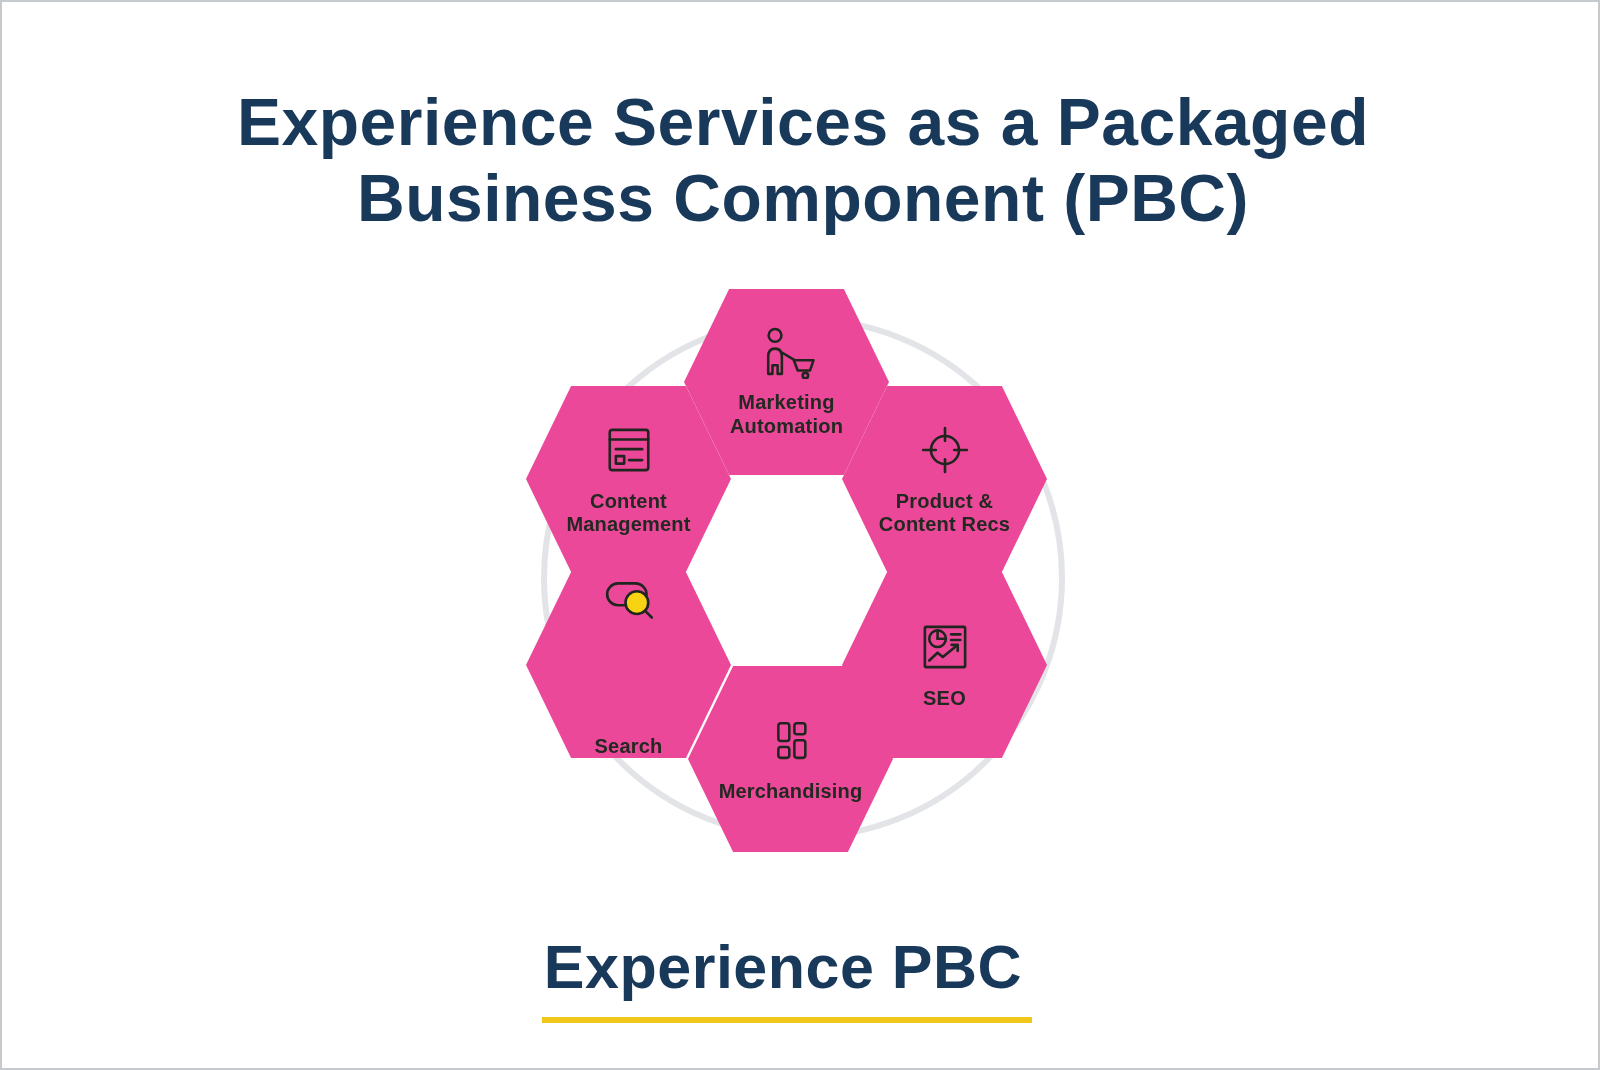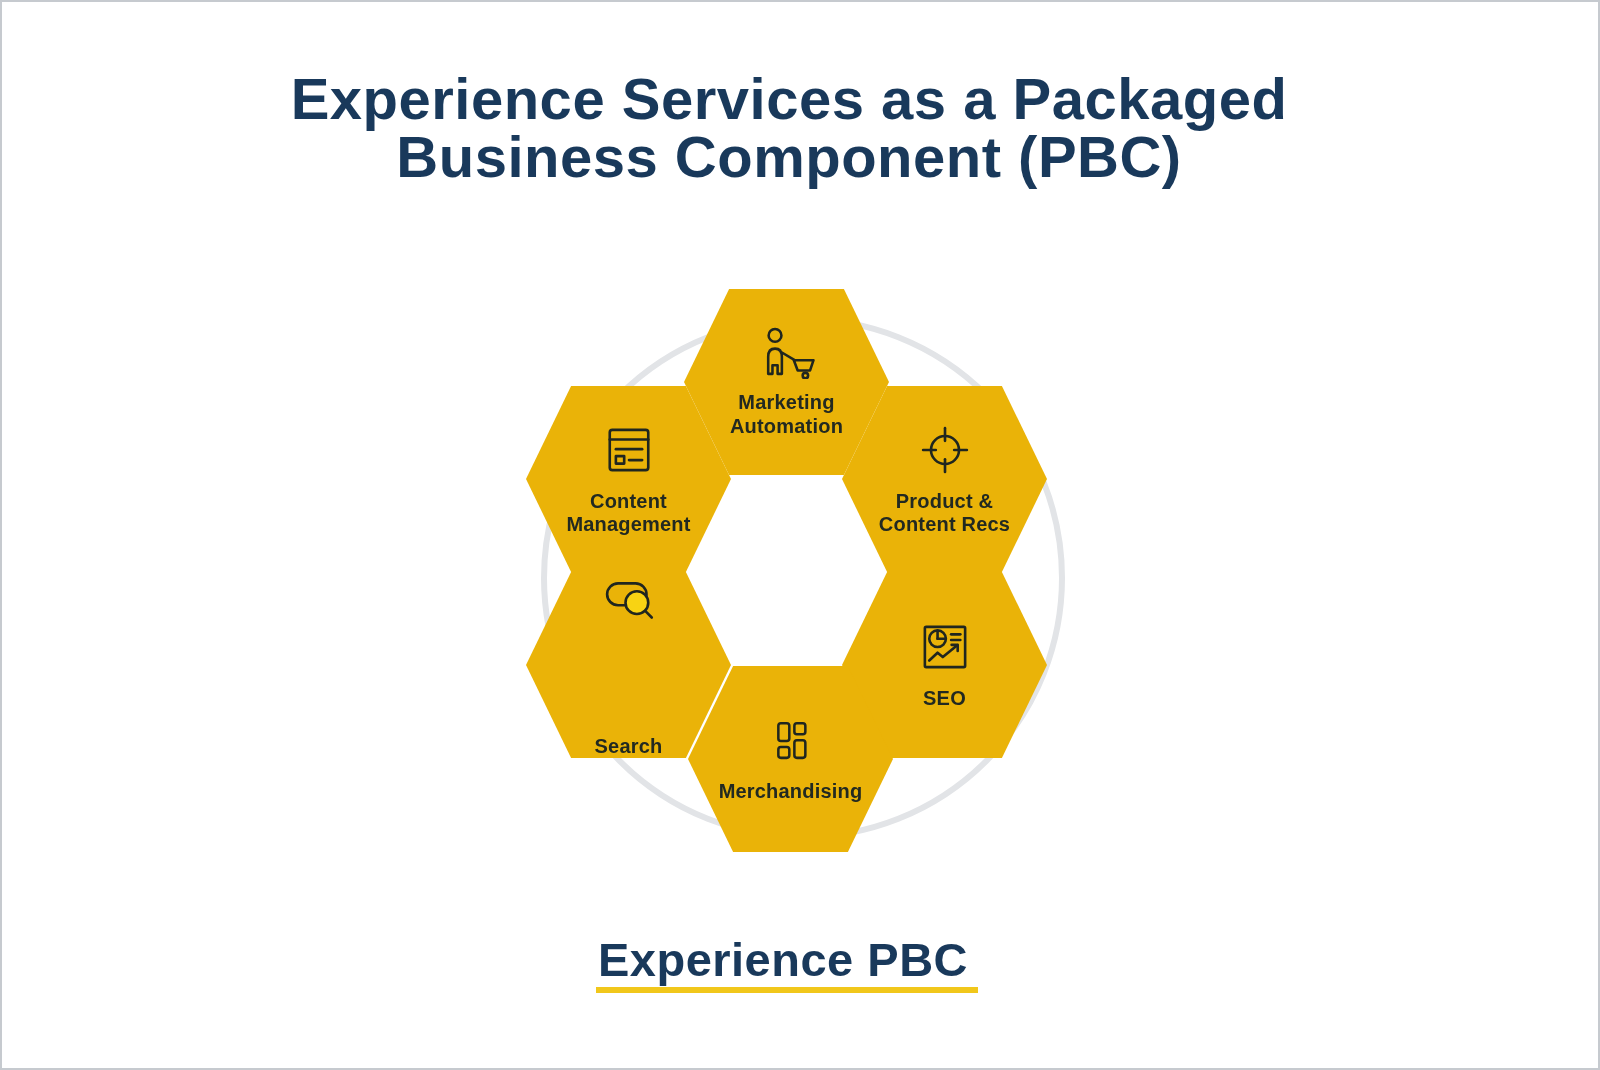--- a/index.html
+++ b/index.html
@@ -3,49 +3,49 @@
 <meta charset="utf-8">
 <style>
   html,body { margin:0; padding:0; background:#ffffff; }
   .frame {
     position:relative; width:1600px; height:1070px; background:#ffffff;
     border:2px solid #c6cacf; box-sizing:border-box; overflow:hidden;
     font-family:"Liberation Sans", sans-serif;
   }
   .title {
     position:absolute; left:0; top:66px; width:1570px;
-    text-align:center; font-size:58px; font-weight:bold; color:#19395b;
-    line-height:58px; white-space:pre-line; margin:2px; letter-spacing:0.5px;
+    text-align:center; font-size:66px; font-weight:bold; color:#19395b;
+    line-height:76px; white-space:pre-line; margin:16px; letter-spacing:0.5px;
   }
   .bg-circle {
     position:absolute; left:539px; top:314px; width:524px; height:524px;
     border:6px solid #e2e4e7; border-radius:50%; box-sizing:border-box;
   }
   .hex {
-    position:absolute; width:205px; height:186px; background:#eab308;
+    position:absolute; width:205px; height:186px; background:#ec4899;
     clip-path:polygon(22% 0, 78% 0, 100% 50%, 78% 100%, 22% 100%, 0 50%);
     display:flex; flex-direction:column; align-items:center; justify-content:center;
     gap:12px;
   }
   .hex .hexlabel {
     font-size:20px; font-weight:bold; color:#222921; text-align:center;
     line-height:23.5px; white-space:pre-line; letter-spacing:0.2px;
   }
   .hex svg { display:block; }
   .hex-ma    { left:682px; top:287px; }
   .hex-cm    { left:524px; top:384px; }
   .hex-pcr   { left:840px; top:384px; }
   .hex-cpd   { left:682px; top:477px; }
   .hex-search{ left:524px; top:570px;justify-content:space-between; }
   .hex-seo   { left:840px; top:570px; }
   .hex-merch { left:686px; top:664px; }
   .footer-wrap { position:absolute; left:0; top:930px; width:1570px; text-align:center; }
   .footer-label {
-    display:inline-block; font-size:47px; font-weight:bold; color:#19395b;
-    padding:0 10px 0 2px; border-bottom:6px solid #f1c71b; letter-spacing:0.5px;
+    display:inline-block; font-size:61px; font-weight:bold; color:#19395b;
+    padding:0 10px 15px 2px; border-bottom:6px solid #f1c71b; letter-spacing:0.5px;
   }
 </style>
 </head>
 <body>
 
 <div class="frame">
 
   <h1 class="title">Experience Services as a Packaged
 Business Component (PBC)</h1>
 

